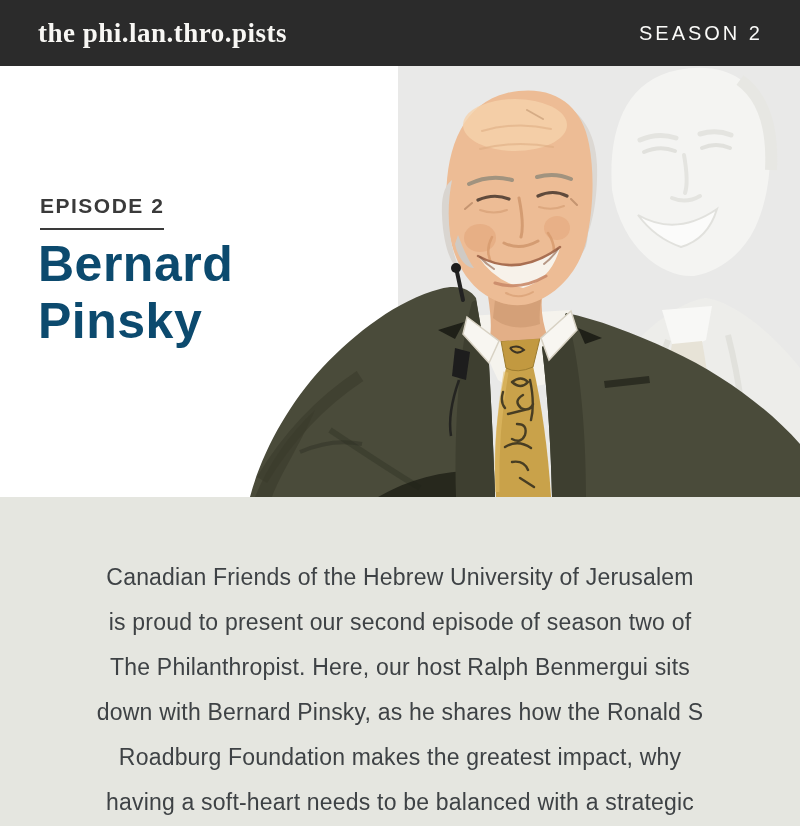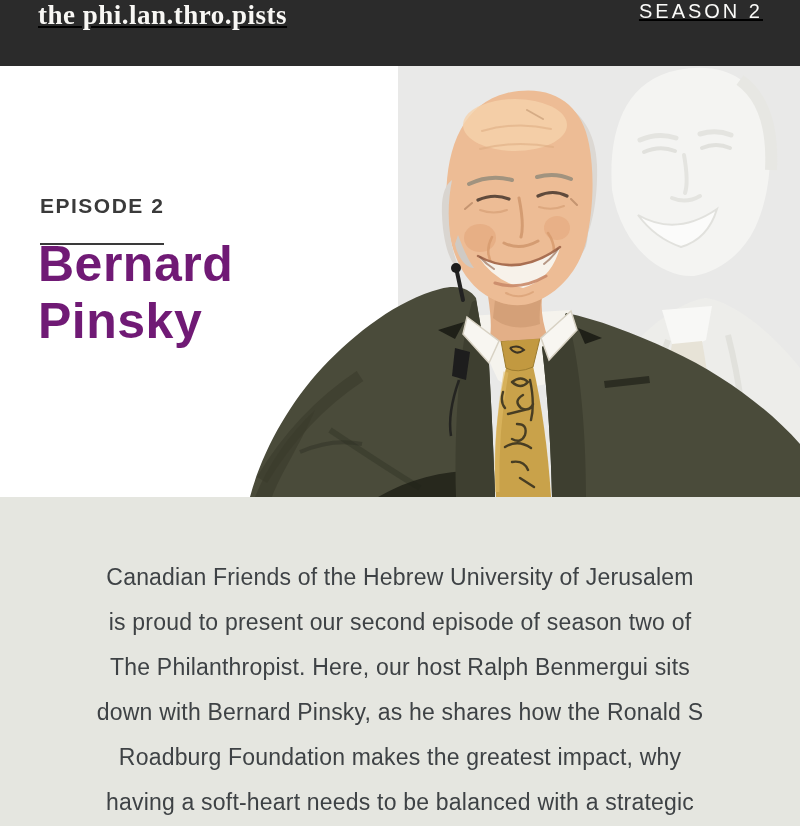--- a/index.html
+++ b/index.html
@@ -5,42 +5,42 @@
   html,body{margin:0;padding:0;}
   body{
     width:800px;height:826px;overflow:hidden;background:#ffffff;
     font-family:"Liberation Sans",sans-serif;
   }
   .card{width:800px;height:826px;display:flex;flex-direction:column;}
 
   
   .topbar{
     height:66px;flex:none;background:#2b2b2b;
-    display:flex;justify-content:space-between;
-    padding:0 37px 0 38px;box-sizing:border-box;text-decoration:underline;
+    display:flex;justify-content:space-between;align-items:center;
+    padding:0 37px 0 38px;box-sizing:border-box;
   }
   .brand{
     font-family:"Liberation Serif","DejaVu Serif",serif;
     font-weight:700;font-size:27px;color:#f8f7f4;letter-spacing:.5px;
   }
   .season{
     font-size:20px;color:#fafaf8;letter-spacing:3px;font-weight:400;margin-left:7px;
   }
 
   
   .hero{position:relative;height:431px;flex:none;background:#ffffff;}
   .hero svg{position:absolute;left:0;top:0;display:block;pointer-events:none;}
   .episode{
     position:absolute;left:40px;top:128px;
     font-size:21px;font-weight:600;letter-spacing:1.5px;color:#3a3a3a;
-    border-bottom:2px solid #3a3a3a;padding-bottom:25px;z-index:2;
+    border-bottom:2px solid #3a3a3a;padding-bottom:10px;z-index:2;
   }
   .guest-name{
     position:absolute;left:38px;top:170px;z-index:2;
-    font-size:50px;font-weight:700;color:#701a75;
+    font-size:50px;font-weight:700;color:#0c4a6e;
     line-height:57px;letter-spacing:.5px;white-space:pre-line;
   }
 
   
   .footer{height:329px;flex:none;background:#e5e6e0;box-sizing:border-box;padding-top:48px;}
   .description{
     width:704px;margin:10px auto;text-align:center;
     font-size:23px;line-height:45px;color:#3e4245;
     letter-spacing:.2px;white-space:pre-line;
   }

